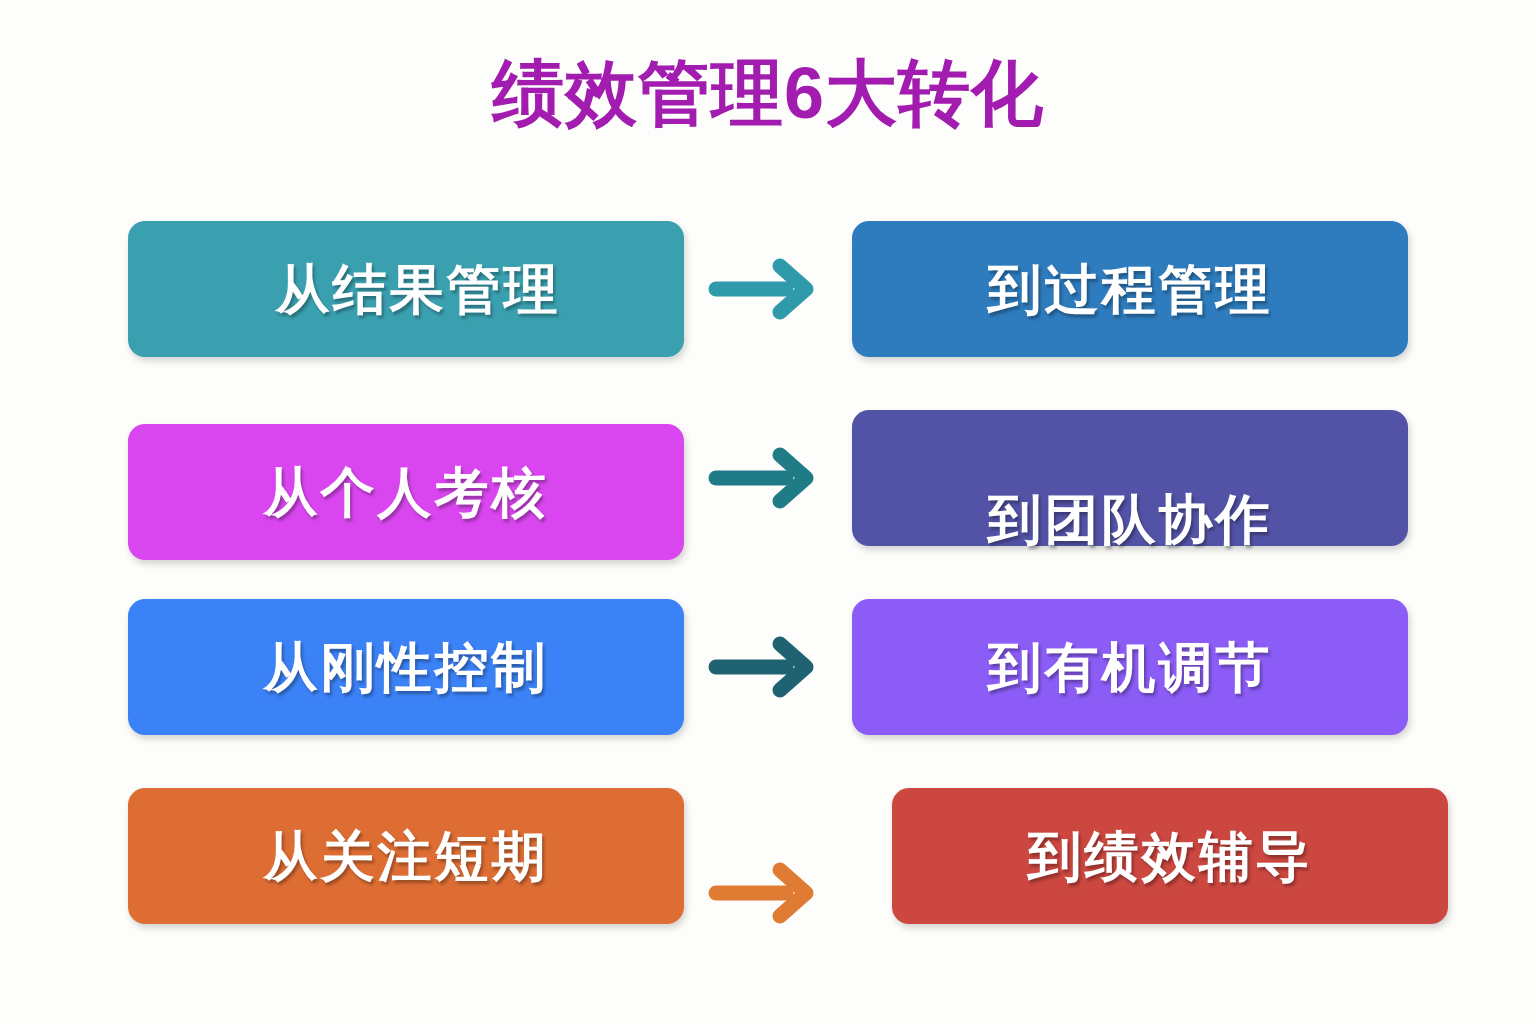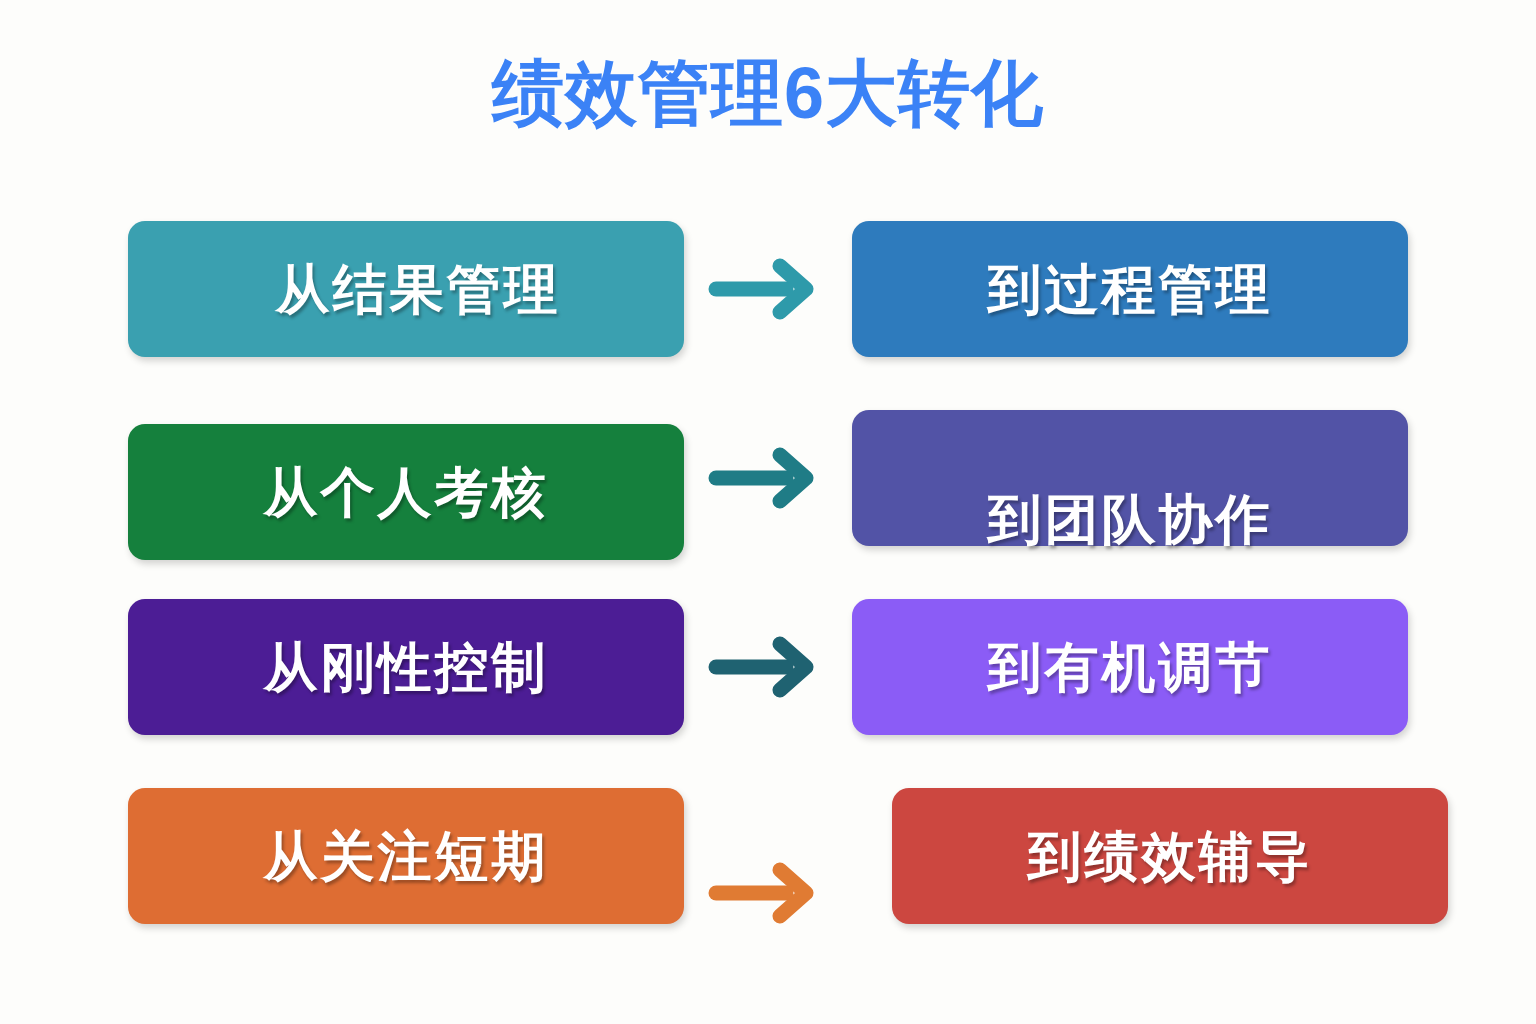--- a/index.html
+++ b/index.html
@@ -97,57 +97,57 @@
     width: 120px;
     height: 62px;
   }
 </style>
 </head>
 <body style="background: rgb(253, 253, 251);">
 
 <div class="page" style="background: rgb(253, 253, 251);">
 
   <div class="title-wrap">
-    <h1 class="title" style="color: #3b82f6; text-align: right;">绩效管理6大转化</h1>
+    <h1 class="title" style="color: #a21caf; text-align: right;">绩效管理6大转化</h1>
   </div>
 
   <div class="rows">
 
     <div class="row">
       <div class="pill pill-left" style="background: rgb(58, 160, 176); padding-left: 24px;">
         <span class="pill-label">从结果管理</span>
       </div>
       <div class="arrow-cell">
         <svg class="arrow-svg" viewBox="0 0 120 62">
           <line x1="8" y1="31" x2="78" y2="31" stroke-width="15" stroke-linecap="round" stroke="#2E9AAA"></line>
           <polyline points="72,8 98,31 72,54" fill="none" stroke-width="15" stroke-linecap="round" stroke-linejoin="round" stroke="#2E9AAA"></polyline>
         </svg>
       </div>
       <div class="pill pill-right" style="background: rgb(46, 123, 189);">
         <span class="pill-label">到过程管理</span>
       </div>
     </div>
 
     <div class="row">
-      <div class="pill pill-left" style="background: #15803d; margin-top: 28px;">
+      <div class="pill pill-left" style="background: #d946ef; margin-top: 28px;">
         <span class="pill-label">从个人考核</span>
       </div>
       <div class="arrow-cell">
         <svg class="arrow-svg" viewBox="0 0 120 62">
           <line x1="8" y1="31" x2="78" y2="31" stroke-width="15" stroke-linecap="round" stroke="#1F7C86"></line>
           <polyline points="72,8 98,31 72,54" fill="none" stroke-width="15" stroke-linecap="round" stroke-linejoin="round" stroke="#1F7C86"></polyline>
         </svg>
       </div>
       <div class="pill pill-right" style="background: rgb(82, 83, 166); align-items: flex-end;">
         <span class="pill-label">到团队协作</span>
       </div>
     </div>
 
     <div class="row">
-      <div class="pill pill-left" style="background: #4c1d95; justify-content: center;">
+      <div class="pill pill-left" style="background: #3b82f6; justify-content: center;">
         <span class="pill-label">从刚性控制</span>
       </div>
       <div class="arrow-cell">
         <svg class="arrow-svg" viewBox="0 0 120 62">
           <line x1="8" y1="31" x2="78" y2="31" stroke-width="15" stroke-linecap="round" stroke="#1F6271"></line>
           <polyline points="72,8 98,31 72,54" fill="none" stroke-width="15" stroke-linecap="round" stroke-linejoin="round" stroke="#1F6271"></polyline>
         </svg>
       </div>
       <div class="pill pill-right" style="background: #8b5cf6;">
         <span class="pill-label">到有机调节</span>

